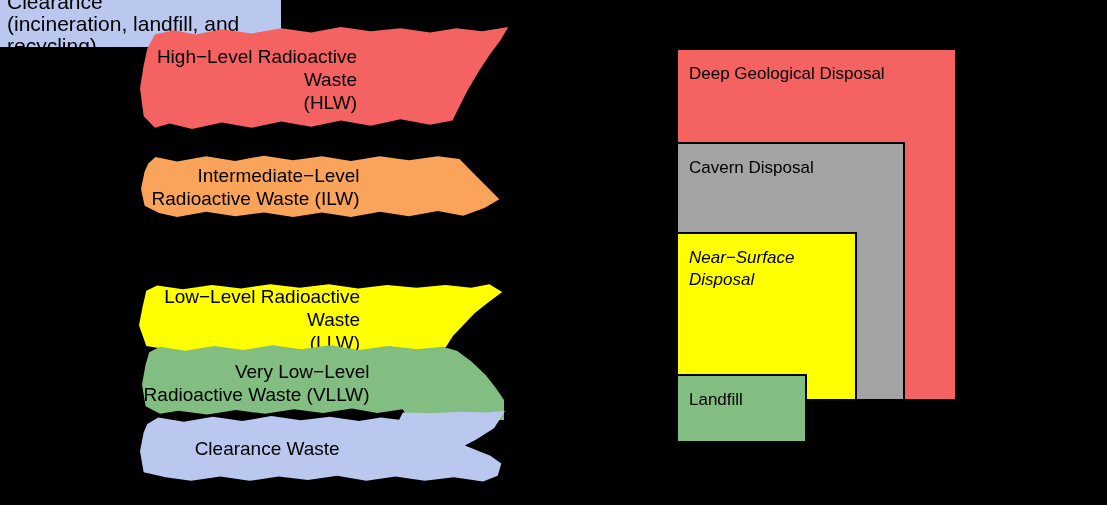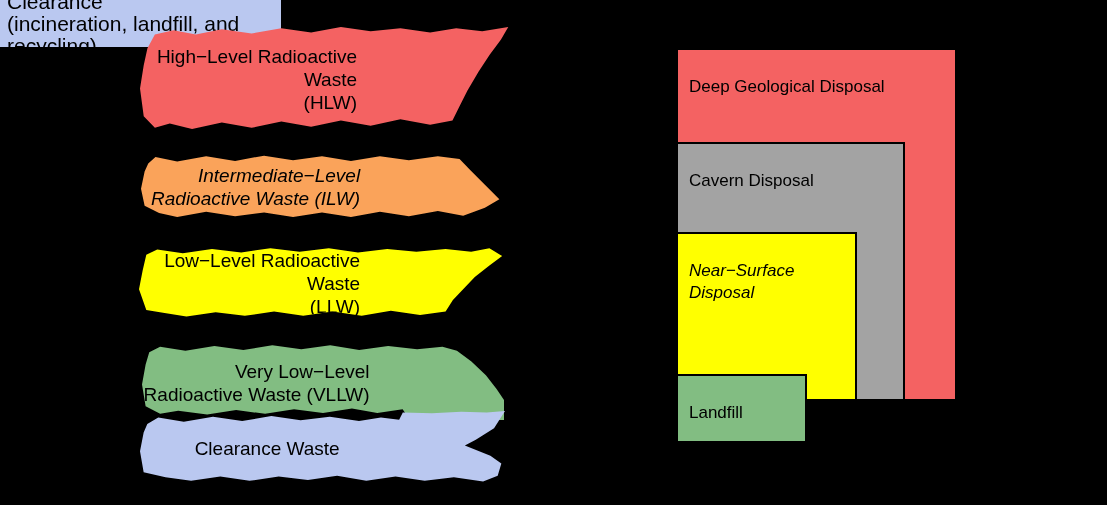--- a/index.html
+++ b/index.html
@@ -50,21 +50,21 @@
       86% 92%,78% 97%,70% 91%,62% 97%,54% 90%,46% 96%,38% 91%,30% 97%,22% 91%,14% 97%,7% 92%,
       1% 85%,0% 56%,1% 30%);}
   
   .rbox{
     position:absolute;
     box-sizing:border-box;
     border:2px solid #000;
     color:#000;
     font-size:17px;line-height:22px;
   }
-  .rbox-label{padding:26px 11px;}
+  .rbox-label{padding:13px 11px;}
   .rbox-label span{display:block;}
   .rbox-label span:empty{display:none;}
   .r-deep   {left:676px;top:48px; width:281px;height:353px;}
   .r-cavern {left:676px;top:142px;width:229px;height:259px;}
   .r-near   {left:676px;top:232px;width:181px;height:169px;font-style:italic;}
   .r-land   {left:676px;top:332px;width:131px;height:69px;margin-top:42px;}
   .r-clear{
     left:677px;top:438px;width:281px;height:47px;
     border:none;
     display:flex;flex-direction:column;justify-content:center;
@@ -79,28 +79,28 @@
 
 <div class="stage">
 
   <div class="banner b-hlw" style="background-color: rgb(244, 98, 98);">
     <div>
       <span>High−Level Radioactive Waste</span>
       <span>(HLW)</span>
     </div>
   </div>
 
-  <div class="banner b-ilw" style="background-color: rgb(250, 163, 90); font-style: italic;">
+  <div class="banner b-ilw" style="background-color: rgb(250, 163, 90);">
     <div>
       <span>Intermediate−Level</span>
       <span>Radioactive Waste (ILW)</span>
     </div>
   </div>
 
-  <div class="banner b-llw" style="background-color: rgb(255, 255, 0);">
+  <div class="banner b-llw" style="background-color: rgb(255, 255, 0); margin-top: 36px;">
     <div>
       <span>Low−Level Radioactive Waste</span>
       <span>(LLW)</span>
     </div>
   </div>
 
   <div class="banner b-vllw" style="background-color: rgb(130, 189, 130);">
     <div>
       <span>Very Low−Level</span>
       <span>Radioactive Waste (VLLW)</span>

